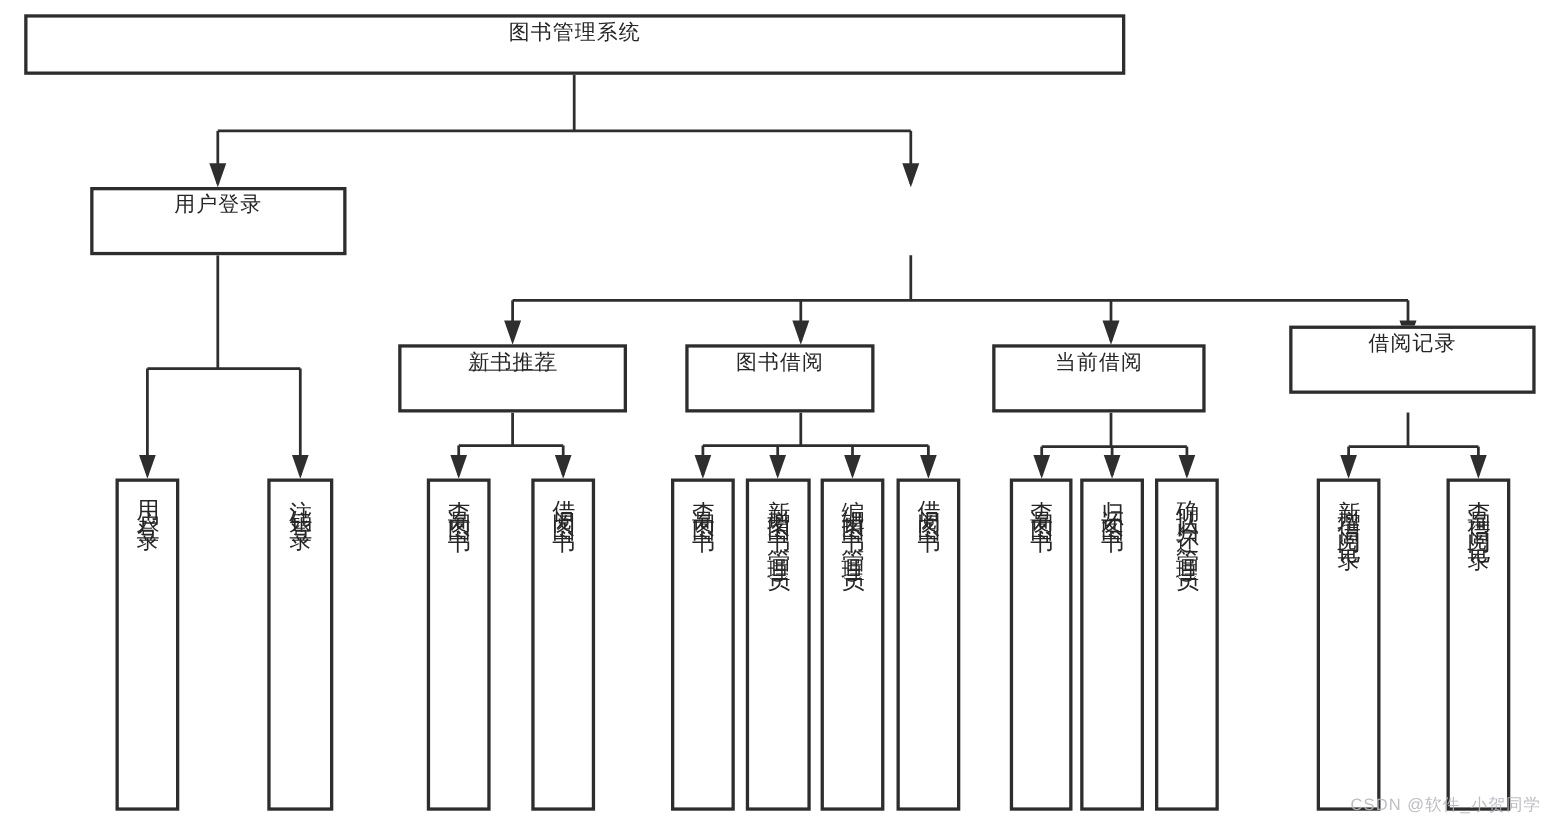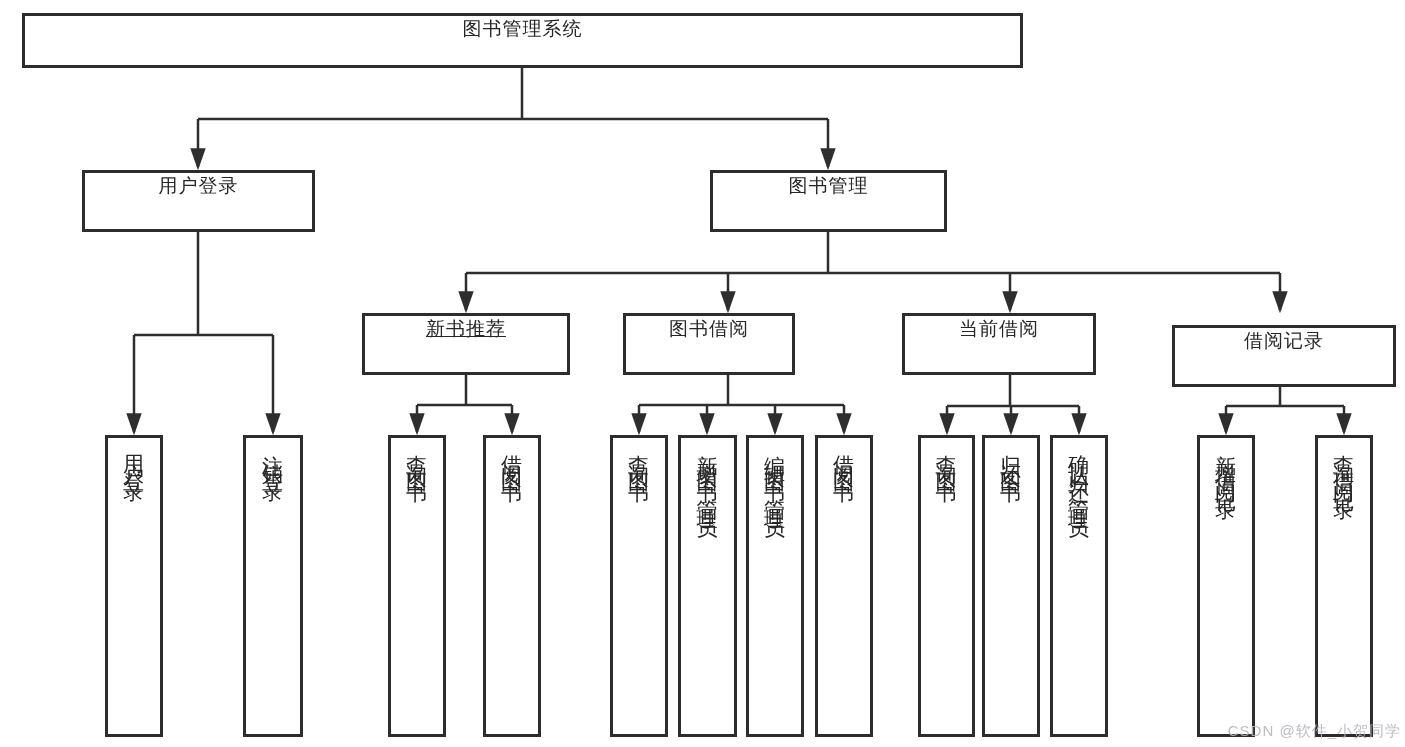--- a/index.html
+++ b/index.html
@@ -28,21 +28,21 @@
     line-height:1;
     white-space:nowrap;
   }
   
   .n-root {left:22px;  top:13px;  width:1001px;height:55px;}
   .n-l2a  {left:82px;  top:170px; width:233px; height:62px;}
   .n-l2b  {left:710px; top:170px; width:237px; height:62px;}
   .n-l3a  {left:362px; top:313px; width:208px; height:62px;text-decoration:underline;}
   .n-l3b  {left:623px; top:313px; width:172px; height:62px;}
   .n-l3c  {left:902px; top:313px; width:194px; height:62px;}
-  .n-l3d  {left:1172px;top:325px; width:224px; height:62px;}
+  .n-l3d  {left:1172px;top:296px; width:224px; height:62px;}
   
   .lf0 {left:105px; width:58px;}
   .lf1 {left:243px; width:60px;}
   .lf2 {left:388px; width:58px;}
   .lf3 {left:483px; width:58px;}
   .lf4 {left:610px; width:58px;}
   .lf5 {left:678px; width:59px;}
   .lf6 {left:746px; width:58px;}
   .lf7 {left:815px; width:58px;}
   .lf8 {left:918px; width:57px;}
@@ -104,23 +104,20 @@
     </g>
   </svg>
 
   <div class="node hnode n-root">
     <span>图书管理系统</span>
   </div>
 
   <div class="node hnode n-l2a">
     <span>用户登录</span>
   </div>
-  <div class="node hnode n-l2b">
-    <span>图书管理</span>
-  </div>
 
   <div class="node hnode n-l3a">
     <span>新书推荐</span>
   </div>
   <div class="node hnode n-l3b">
     <span>图书借阅</span>
   </div>
   <div class="node hnode n-l3c">
     <span>当前借阅</span>
   </div>

